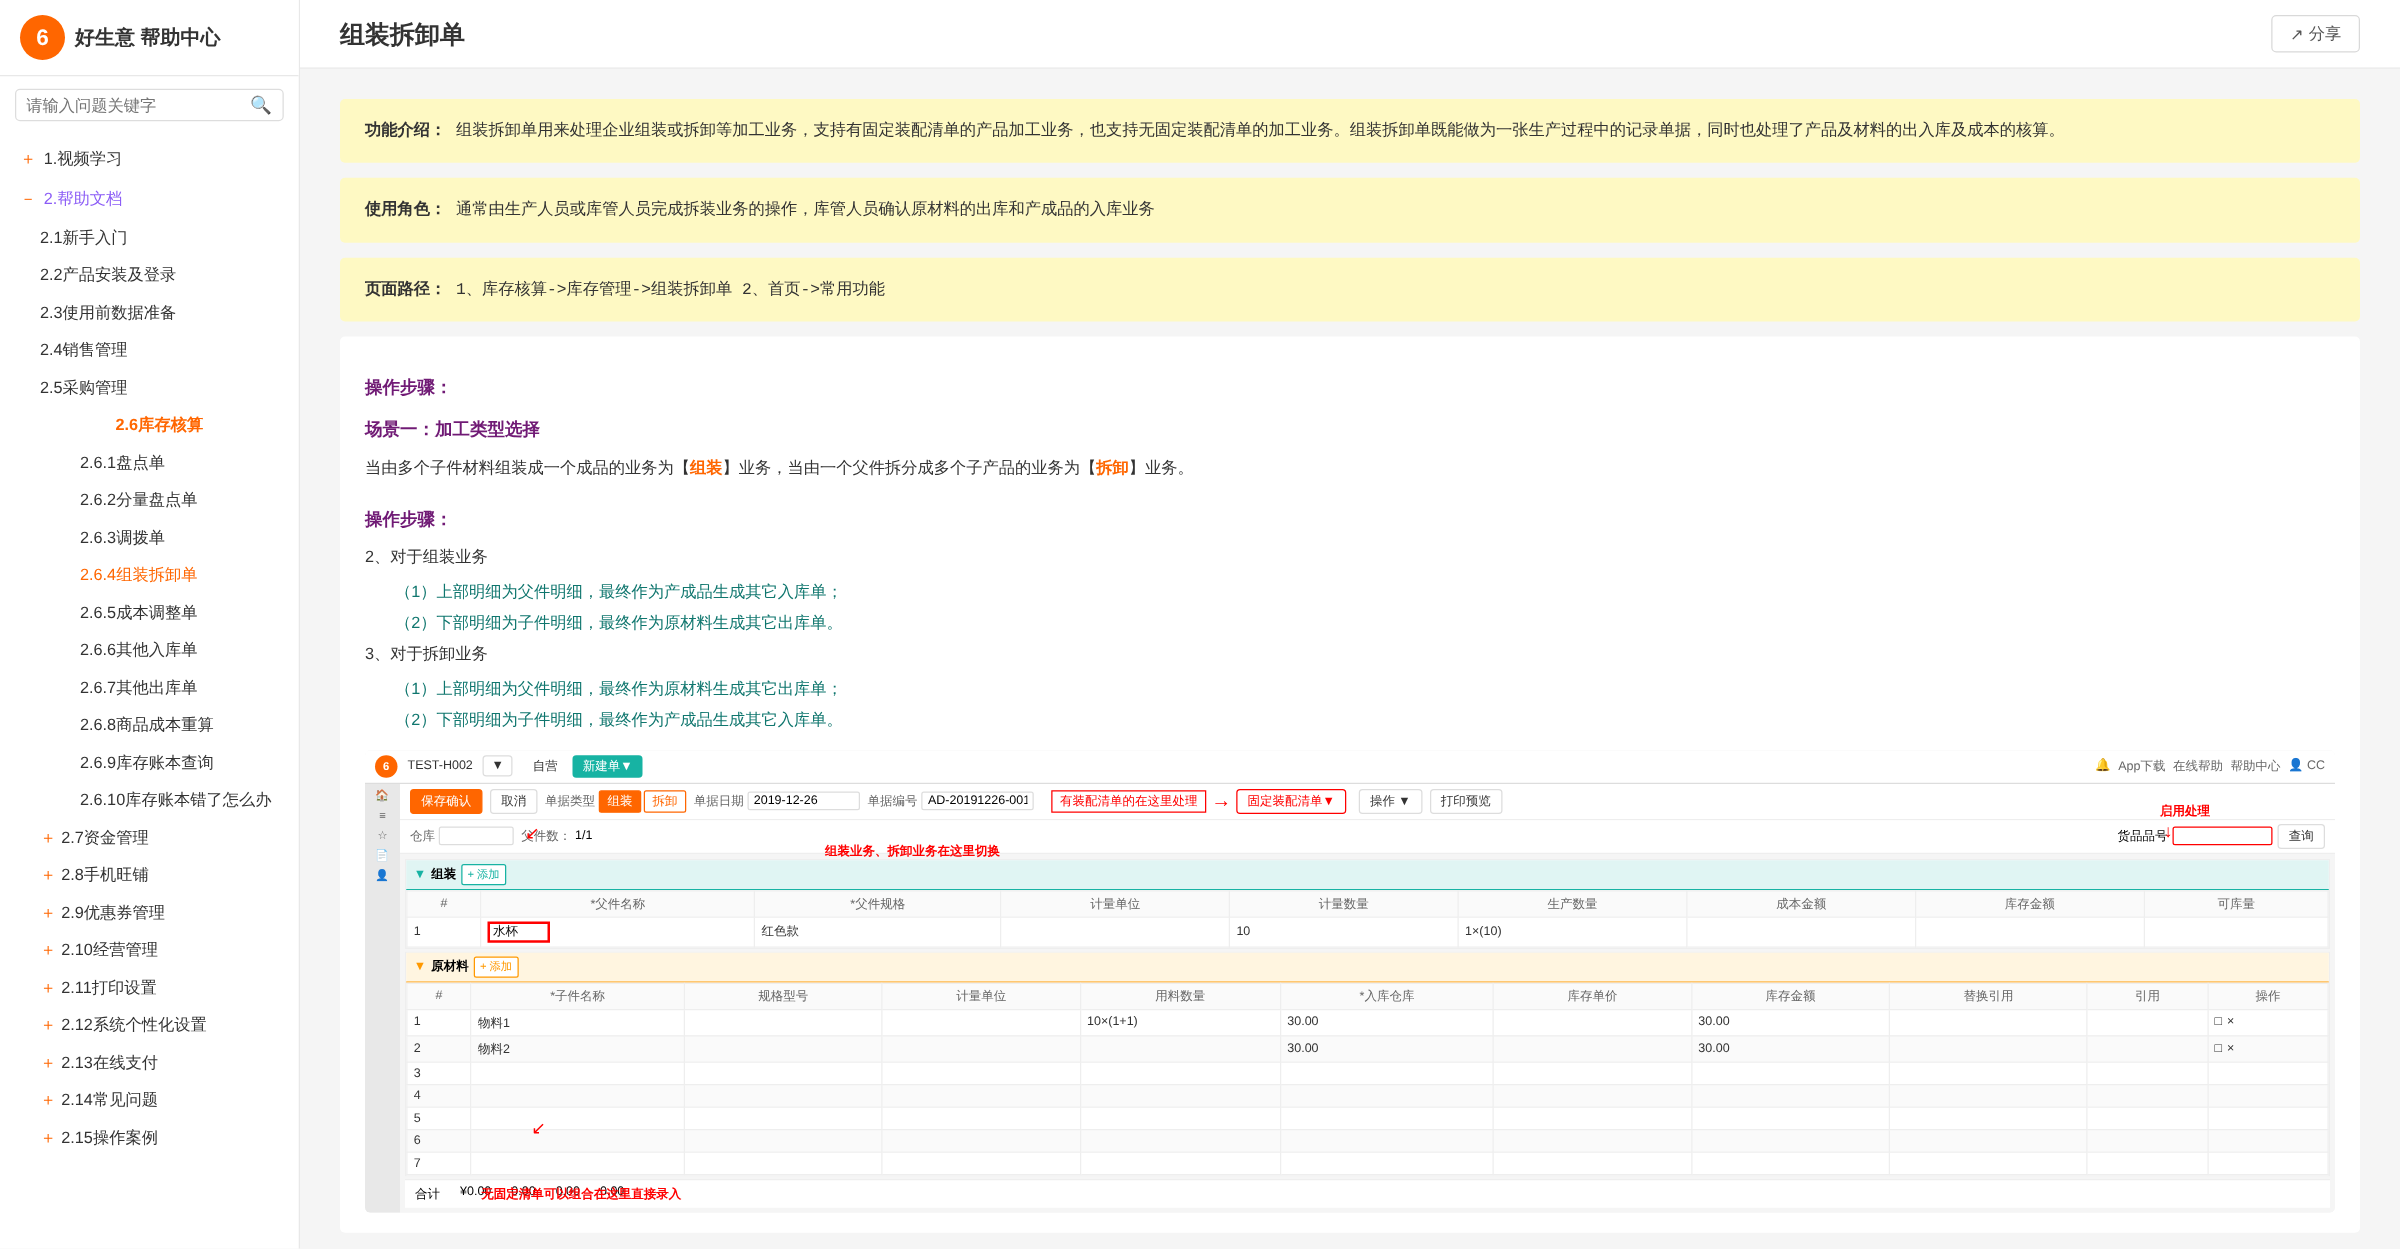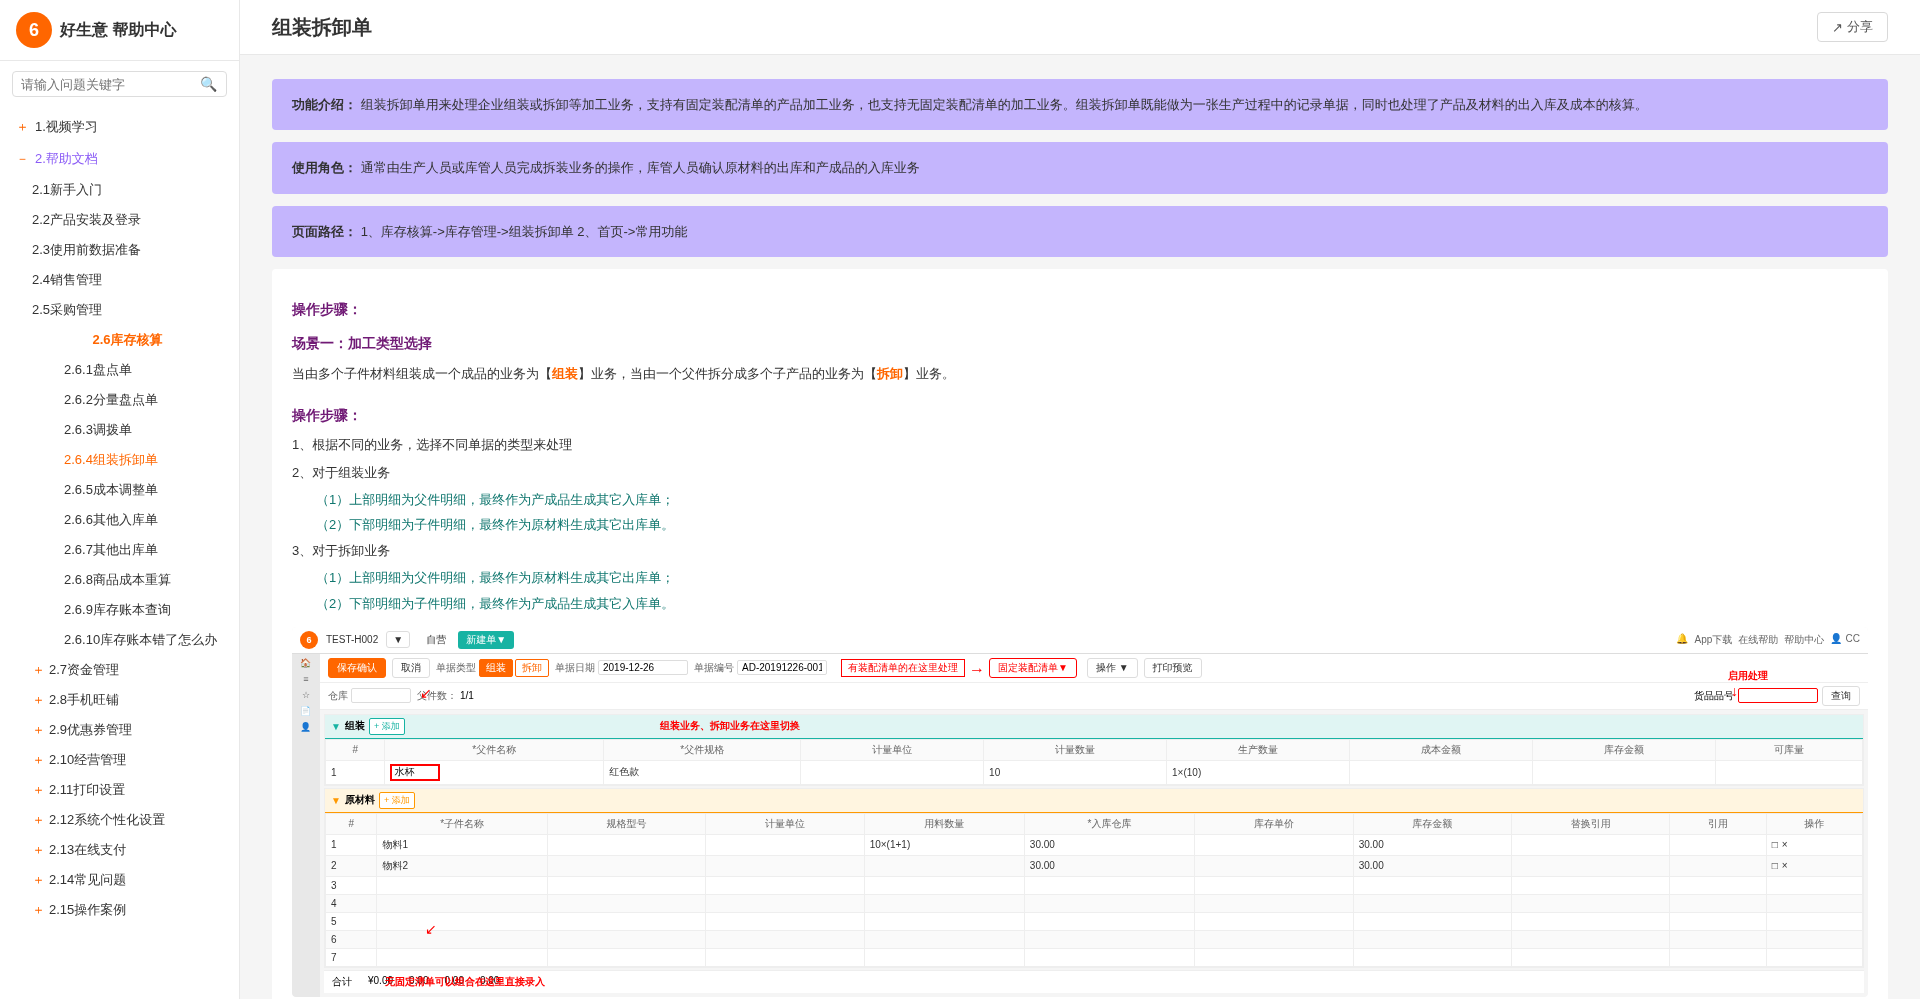--- a/index.html
+++ b/index.html
@@ -97,27 +97,28 @@
     }
 
     #content-body {
       flex: 1;
       overflow-y: auto;
       padding: 24px 32px;
       background: #f5f5f5;
     }
 
     .info-block {
-      background: #c4b5fd;
+      background: #fef9c3;
       border-radius: 4px;
       padding: 14px 20px;
       margin-bottom: 12px;
       color: #333;
       font-size: 13px;
       line-height: 1.8;
+      font-family: Liberation Mono, monospace;
     }
     .info-block p { margin: 0; }
 
     .section-title {
       font-size: 14px;
       font-weight: bold;
       color: #701a75;
       margin: 16px 0 8px;
     }
     .step-desc {
@@ -377,21 +378,20 @@
       <div class="section-title">操作步骤：</div>
 
       <div class="section-title">场景一：加工类型选择</div>
       <p class="step-desc">
         <span>当由多个子件材料组装成一个成品的业务为【</span><span style="color:#f60;font-weight:bold;">组装</span><span>】业务，当由一个父件拆分成多个子产品的业务为【</span><span style="color:#f60;font-weight:bold;">拆卸</span><span>】业务。</span>
       </p>
 
       <div class="section-title">操作步骤：</div>
 
       <ul class="step-list">
-        <li>1、根据不同的业务，选择不同单据的类型来处理</li>
         <li>2、对于组装业务</li>
         <ul class="sub-list">
           <li>（1）上部明细为父件明细，最终作为产成品生成其它入库单；</li>
           <li>（2）下部明细为子件明细，最终作为原材料生成其它出库单。</li>
         </ul>
         <li>3、对于拆卸业务</li>
         <ul class="sub-list">
           <li>（1）上部明细为父件明细，最终作为原材料生成其它出库单；</li>
           <li>（2）下部明细为子件明细，最终作为产成品生成其它入库单。</li>
         </ul>
@@ -460,21 +460,21 @@
               <div style="background:#fff; padding:3px 8px; border-bottom:1px solid #eee; display:flex; align-items:center; gap:6px; position:relative;">
                 <div class="app-field">
                   <label>仓库</label>
                   <input type="text" style="border: 1px solid rgb(221, 221, 221); border-radius: 2px; padding: 1px 4px; font-size: 10px; width: 60px;">
                 </div>
                 <div class="app-field">
                   <label>父件数：</label>
                   <span style="font-size:10px;">1/1</span>
                 </div>
 
-                <div style="position:absolute; left:340px; top:36px; color:#f00; font-size:10px; font-weight:bold; white-space:nowrap;">组装业务、拆卸业务在这里切换</div>
+                <div style="position:absolute; left:340px; top:18px; color:#f00; font-size:10px; font-weight:bold; white-space:nowrap;">组装业务、拆卸业务在这里切换</div>
                 <div style="position:absolute; left:100px; top:2px; color:#f00; font-size:14px;">↙</div>
 
                 <div style="margin-left:auto; display:flex; align-items:center; gap:4px;">
                   <label style="font-size:10px;">货品品号</label>
                   <input type="text" style="border: 1px solid rgb(255, 0, 0); border-radius: 2px; padding: 1px 4px; font-size: 10px; width: 80px;">
                   <button class="app-btn" style="font-size:10px;">查询</button>
                   <div style="position:absolute; right:100px; top:-14px; color:#f00; font-size:10px; font-weight:bold;">启用处理</div>
                   <div style="position:absolute; right:130px; top:0; color:#f00; font-size:14px;">↓</div>
                 </div>
               </div>

